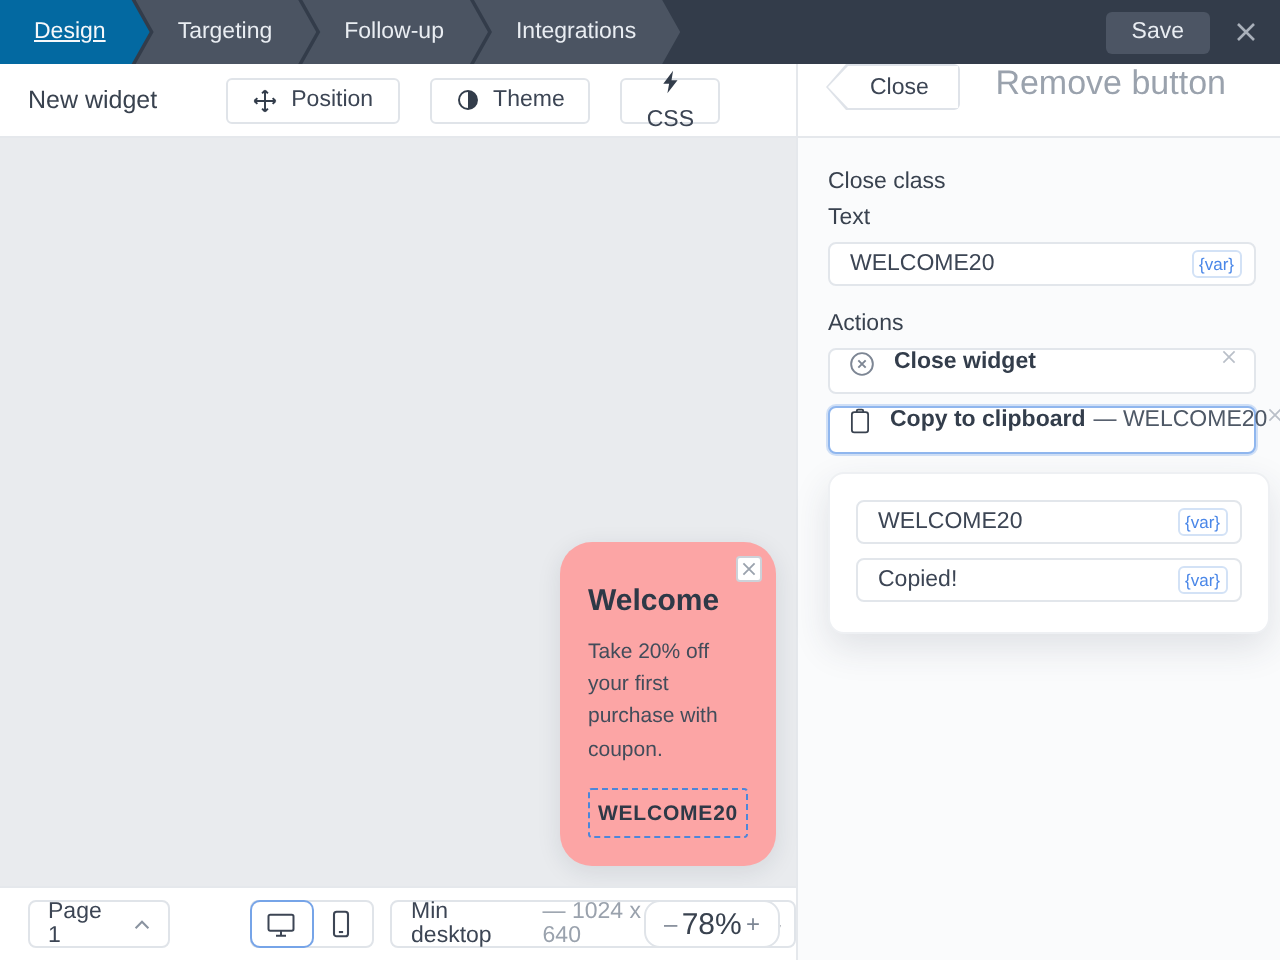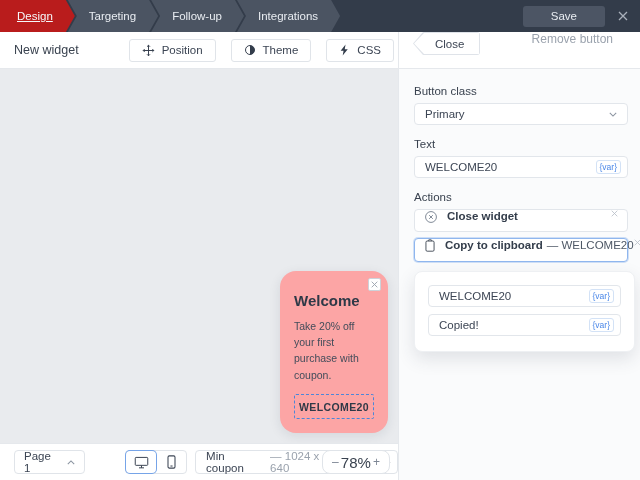--- a/index.html
+++ b/index.html
@@ -13,39 +13,39 @@
   
   .navbar { position:absolute; left:0; top:0; width:640px; height:32px; background:#333c4a; display:flex; align-items:stretch; }
   .tabs { display:flex; flex:1; }
   .tab {
     display:flex; align-items:center; background:#4b5462; color:#e9edf2; font-size:11.5px;
     padding:0 22px 0 21px; margin-left:-7px; cursor:default;
     clip-path:polygon(0 0, calc(100% - 9px) 0, 100% 50%, calc(100% - 9px) 100%, 0 100%, 9px 50%);
   }
   .tab.first { margin-left:0; padding:0 22px 0 17px;
     clip-path:polygon(0 0, calc(100% - 9px) 0, 100% 50%, calc(100% - 9px) 100%, 0 100%); }
-  .tab.active { background:#b91c1c; color:#f6f8fa;text-decoration:underline; }
+  .tab.active { background:#0369a1; color:#f6f8fa;text-decoration:underline; }
   .nav-right { display:flex; align-items:center; padding-right:11px; }
-  .btn-save { background:#4c5564; color:#e9edf2; font-size:11.5px; padding:0 28px; height:21px; line-height:21px; border-radius:3px; }
+  .btn-save { background:#4c5564; color:#e9edf2; font-size:11.5px; padding:0 13px; height:21px; line-height:21px; border-radius:3px; }
   .btn-saveclose { background:#3e7de9; color:#fff; font-weight:bold; font-size:11.5px; padding:0 13px; height:21px; line-height:21px; border-radius:3px; margin-left:8px; }
   .nav-x { color:#a9b0ba; margin-left:12px; display:flex; align-items:center; }
 
   
   .toolbar { position:absolute; left:0; top:32px; width:398px; height:37px; background:#fff; border-bottom:1px solid #e5e8ec; display:flex; align-items:center; }
   .toolbar-title { font-size:12.5px; color:#39424f; margin-left:14px; flex:1; }
   .tbtn { display:flex; align-items:center; gap:7px; border:1px solid #e0e4e9; border-radius:3px; background:#fff; height:23px; padding:0 12px; font-size:11.5px; color:#3c4554; margin-right:15px;justify-content:center; }
-  .tbtn:last-child { margin-right:4px; }
+  .tbtn:last-child { margin-right:38px;flex-direction:column; }
   .tbtn .ic { display:flex; color:#333d4b; }
 
   
   .panel { position:absolute; right:0; top:32px; width:242px; height:448px; background:#fafbfc; border-left:1px solid #e5e8ec; }
   .panel-header { height:37px; background:#fff; border-bottom:1px solid #e5e8ec; display:flex; align-items:flex-start; justify-content:space-between; padding:0 27px 0 14px; }
   .close-wrap { clip-path:polygon(10px 0,100% 0,100% 100%,10px 100%,0 50%); background:#dfe3e9; height:23px; border-radius:3px; }
   .close-inner { clip-path:polygon(10px 0,100% 0,100% 100%,10px 100%,0 50%); background:#fff; margin:1px; height:21px; display:flex; align-items:center; padding:0 15px 0 21px; font-size:11.5px; color:#3c4554; }
-  .remove-link { font-size:12px; color:#9aa2ad; }
+  .remove-link { font-size:17px; color:#9aa2ad; }
   .panel-body { padding:16px 12px 0 15px; }
   .field-label { font-size:11.5px; color:#39424f; margin-bottom:6px; }
   .select { height:22px; border:1px solid #e2e6eb; border-radius:4px; background:#fff; display:flex; align-items:center; justify-content:space-between; padding:0 10px; font-size:11.5px; color:#3c4554; margin-bottom:13px; }
   .select .chev { color:#8a93a0; display:flex; }
   .input-row { height:22px; border:1px solid #e2e6eb; border-radius:4px; background:#fff; display:flex; align-items:center; padding:0 6px 0 10px; margin-bottom:13px; }
   .input-row input { border:none; outline:none; flex:1; min-width:0; font-size:11.5px; color:#3c4554; font-family:inherit; background:transparent; padding:0; }
   .var-badge { font-size:8.5px; color:#4a87e8; border:1px solid #d3e2f6; border-radius:3px; padding:1px 3px; background:#fff; white-space:nowrap; }
 
   .action-row { height:23px; border:1px solid #e2e6eb; border-radius:4px; background:#fff; display:flex; align-items:flex-start; padding:0 9px; margin-bottom:6px; }
   .action-row .a-icon { display:flex; color:#7d8694; margin-right:9px; }
@@ -143,29 +143,21 @@
   <div class="panel-header">
     <div class="close-wrap">
       <div class="close-inner">
         <span>Close</span>
       </div>
     </div>
     <div class="remove-link">Remove button</div>
   </div>
 
   <div class="panel-body">
-    <div class="field-label">Button class</div>
-    <div class="select">
-      <span>Primary</span>
-      <span class="chev">
-        <svg width="8" height="5" viewBox="0 0 10 6">
-            <path d="M1 1l4 4 4-4" stroke="currentColor" stroke-width="1.3" fill="none"></path>
-          </svg>
-      </span>
-    </div>
+    <div class="field-label">Close class</div>
 
     <div class="field-label">Text</div>
     <div class="input-row">
       <input type="text" value="WELCOME20" style="">
       <span class="var-badge">{var}</span>
     </div>
 
     <div class="field-label">Actions</div>
 
     <div class="action-row">
@@ -242,21 +234,21 @@
         </svg>
     </div>
     <div class="seg">
       <svg width="11" height="14" viewBox="0 0 12 16" fill="none" stroke="currentColor" stroke-width="1.2">
           <rect x="2" y="1" width="8" height="14" rx="1.5"></rect>
           <path d="M4.8 12.6h2.4"></path>
         </svg>
     </div>
   </div>
   <div class="bb-btn size-btn">
-    <span>Min coupon</span>
+    <span>Min desktop</span>
     <span class="size-detail">— 1024 x 640</span>
     <span class="bb-chev">
       <svg width="8" height="5" viewBox="0 0 10 6">
           <path d="M1 5l4-4 4 4" stroke="currentColor" stroke-width="1.3" fill="none"></path>
         </svg>
     </span>
   </div>
   <div class="bb-btn refresh-btn">
     <svg width="13" height="13" viewBox="0 0 16 16" fill="none" stroke="currentColor" stroke-width="1.2">
         <path d="M13.2 8A5.2 5.2 0 1 1 11.6 4.2M11.8 1.6v3h-3"></path>

